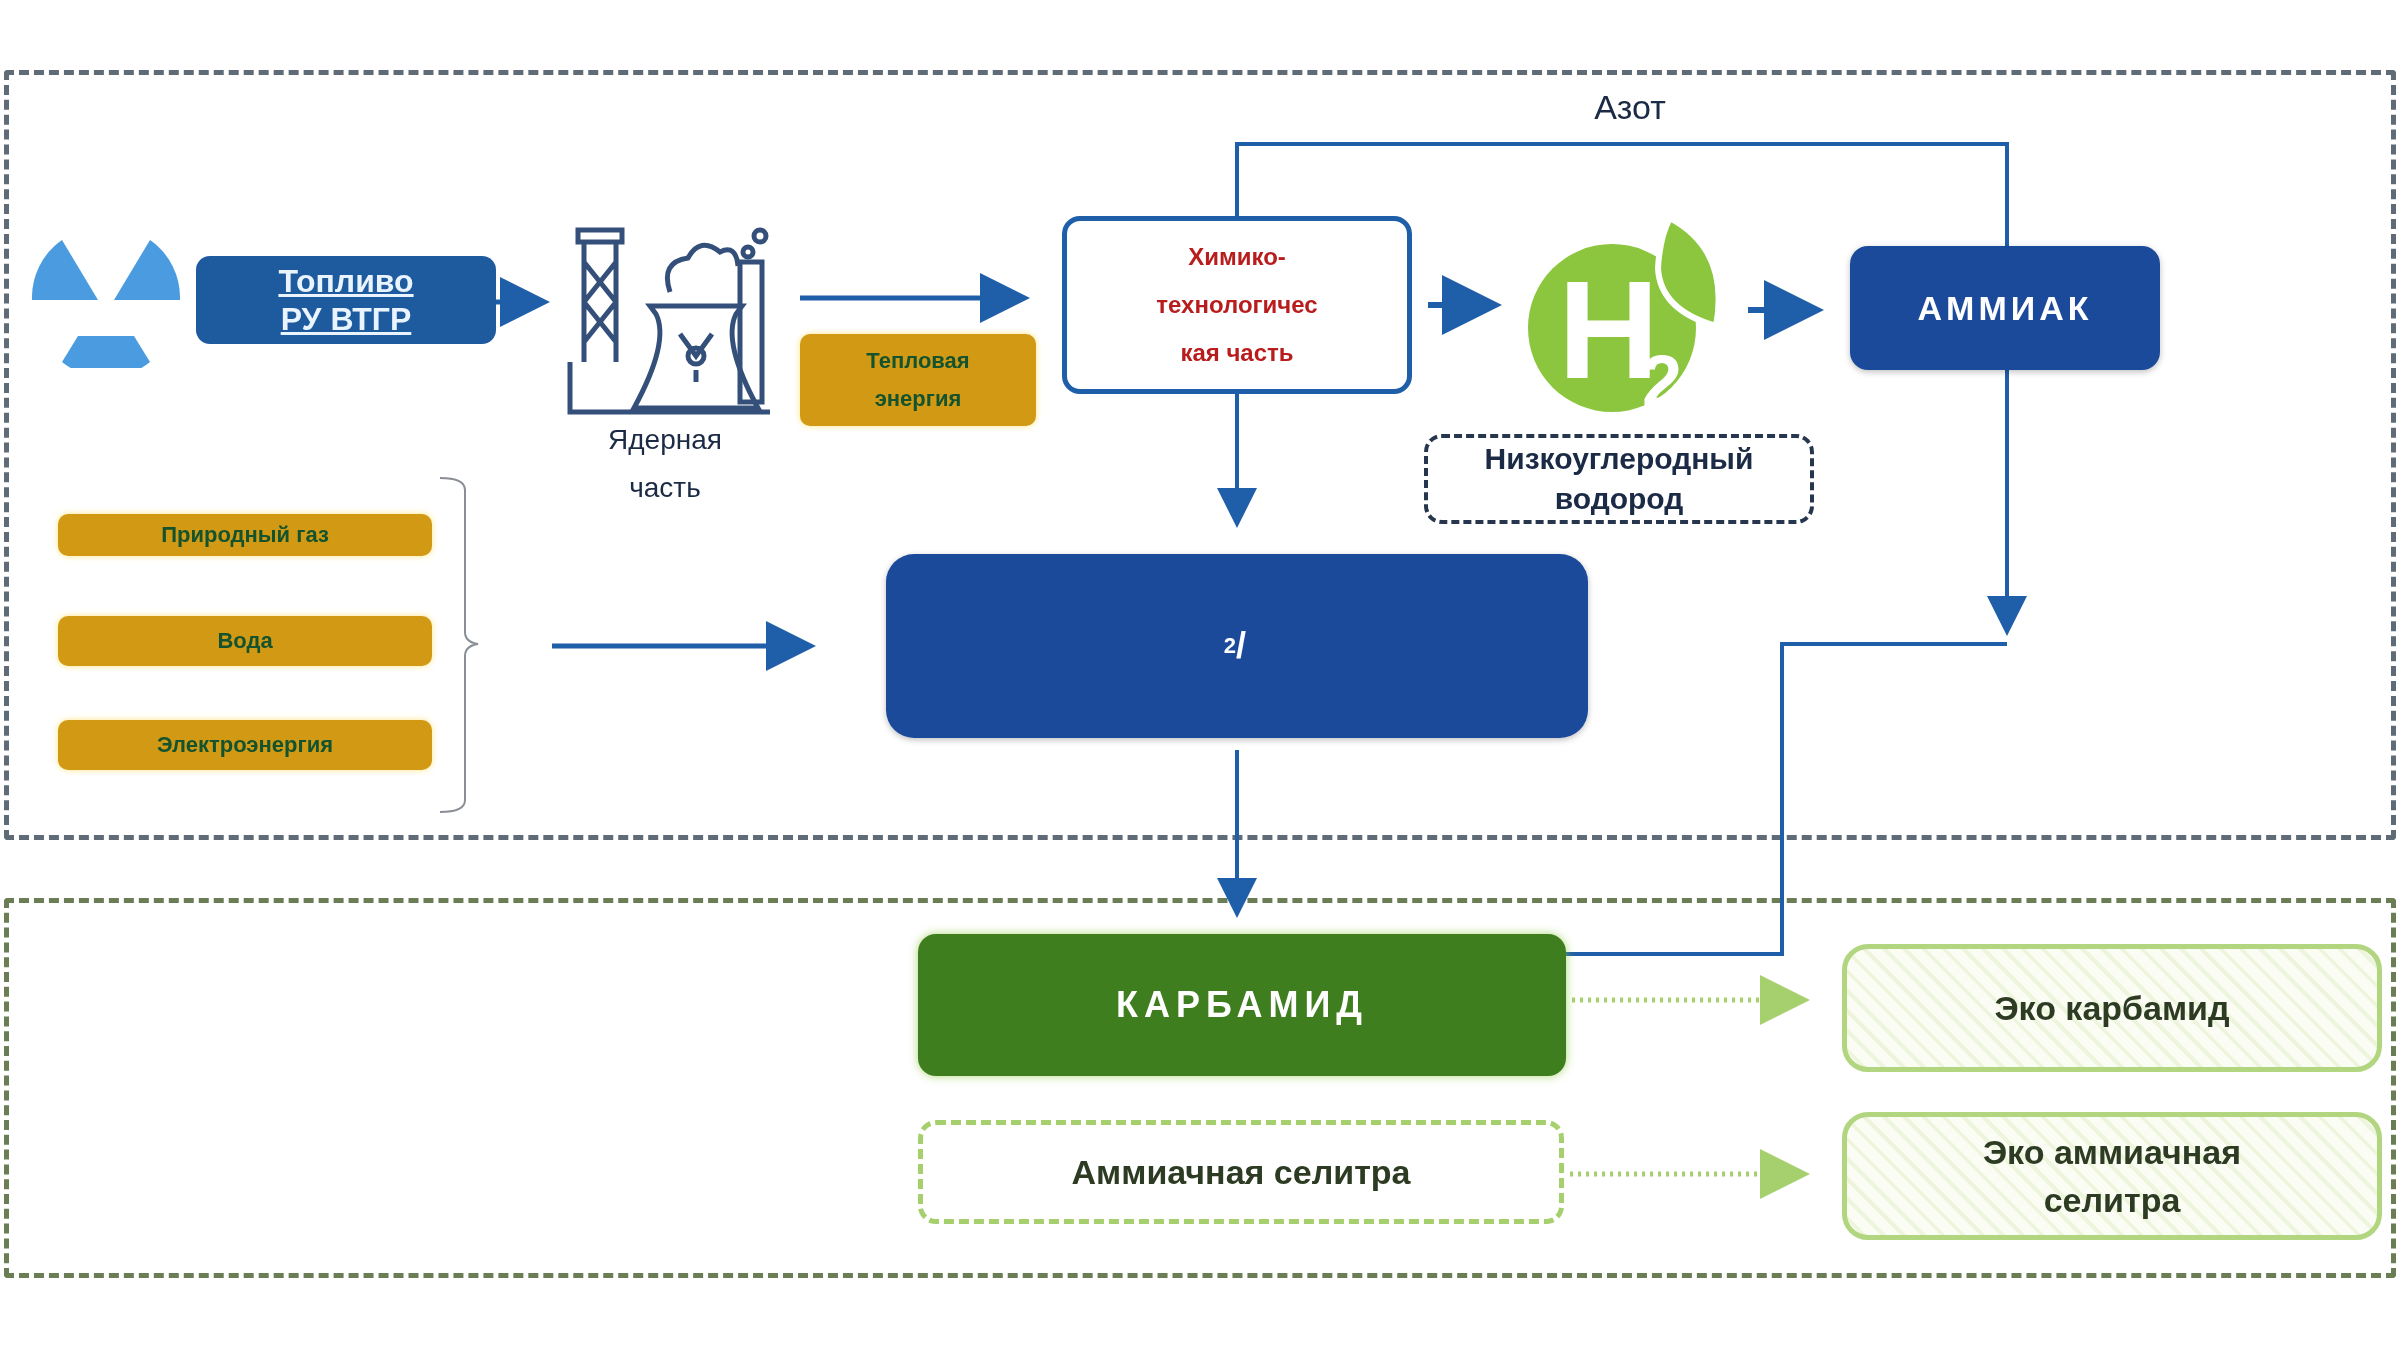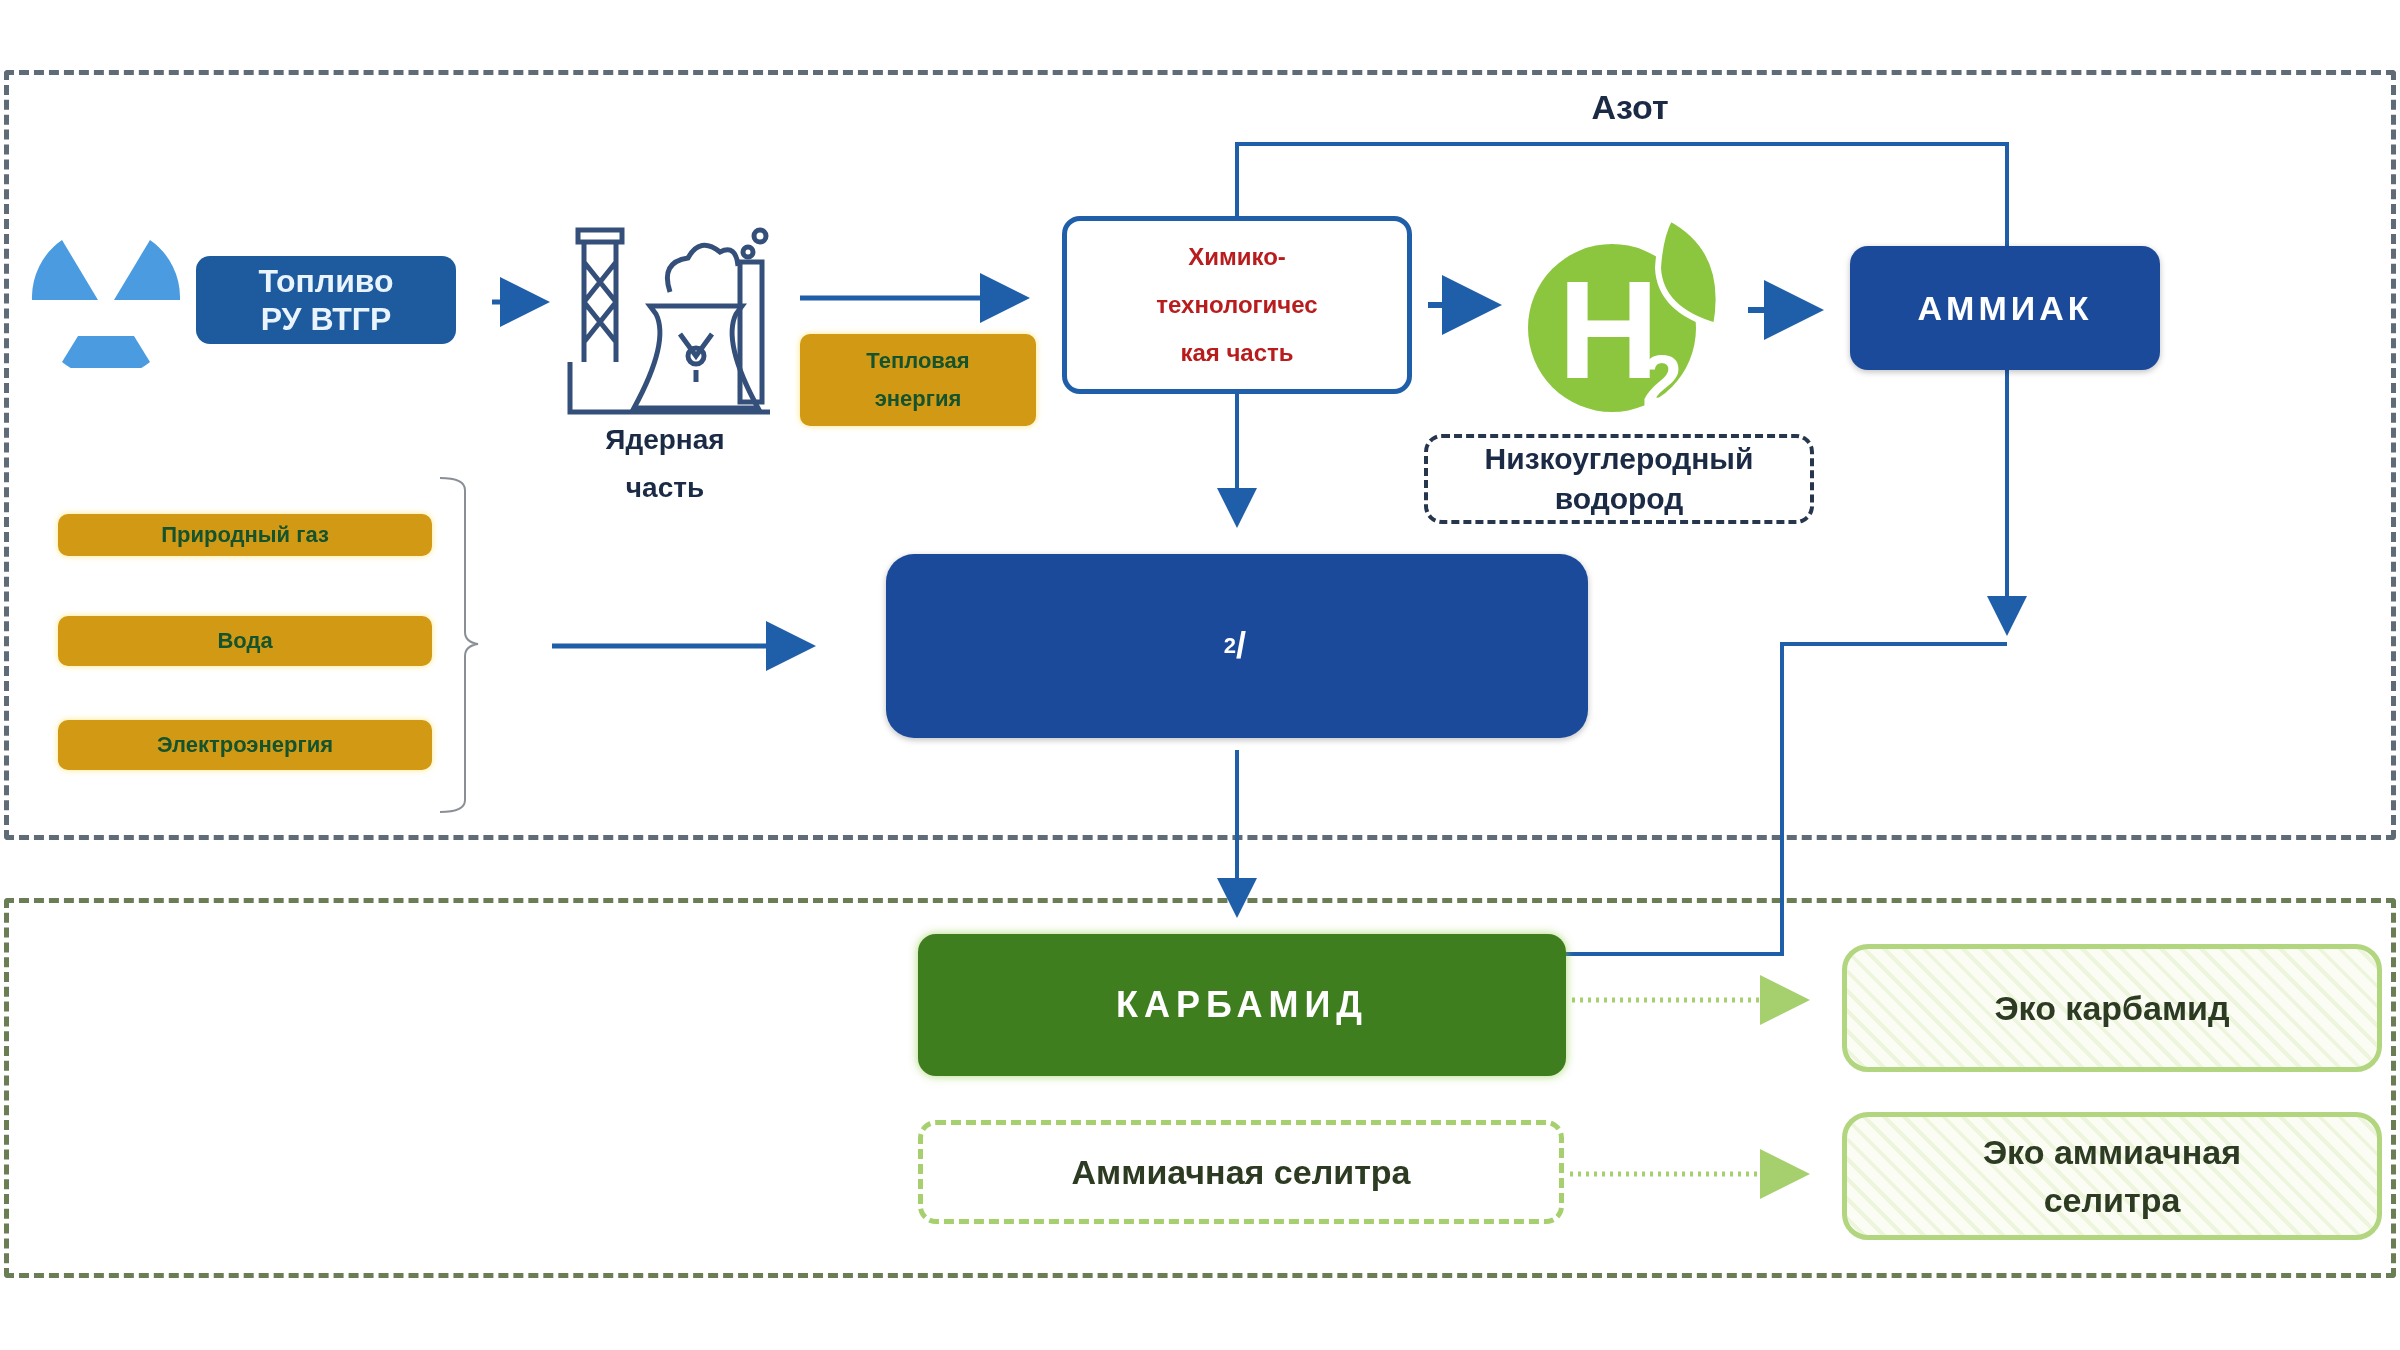--- a/index.html
+++ b/index.html
@@ -3,36 +3,36 @@
 <meta charset="utf-8">
 <style>
   html,body{margin:0;padding:0;background:#fff;}
   body{width:2400px;height:1350px;position:relative;overflow:hidden;font-family:"Liberation Sans",sans-serif;}
   .abs{position:absolute;box-sizing:border-box;}
   .region{position:absolute;box-sizing:border-box;}
   .region-top{left:4px;top:70px;width:2392px;height:770px;border:5px dashed #5f6b76;border-radius:4px;}
   .region-bottom{left:4px;top:898px;width:2392px;height:380px;border:5px dashed #6b7d55;border-radius:4px;}
   .box{position:absolute;box-sizing:border-box;display:flex;align-items:center;justify-content:center;text-align:center;font-weight:bold;}
   .navy{background:#1c4a9b;color:#fff;border-radius:22px;box-shadow:0 2px 6px rgba(0,0,0,0.25);}
-  .fuel{left:196px;top:256px;width:260px;height:88px;background:#1d5a9e;color:#eaf4ff;border-radius:14px;font-size:32px;line-height:38px;}
+  .fuel{left:196px;top:256px;width:300px;height:88px;background:#1d5a9e;color:#eaf4ff;border-radius:14px;font-size:32px;line-height:38px;text-decoration:underline;}
   .gold{background:#d29a14;color:#14532d;border-radius:10px;font-size:22px;box-shadow:0 0 6px rgba(255,220,80,0.7);}
   .heat{left:800px;top:334px;width:236px;height:92px;line-height:38px;}
   .in1{left:58px;top:514px;width:374px;height:42px;}
   .in2{left:58px;top:616px;width:374px;height:50px;}
   .in3{left:58px;top:720px;width:374px;height:50px;}
   .chem{left:1062px;top:216px;width:350px;height:178px;border:5px solid #1f5ea8;border-radius:18px;background:#fff;color:#b91c1c;font-size:24px;line-height:48px;}
   .ammiak{left:1850px;top:246px;width:310px;height:124px;font-size:34px;letter-spacing:4px;border-radius:18px;}
   .co2{left:886px;top:554px;width:702px;height:184px;font-size:36px;letter-spacing:4px;border-radius:28px;}
   .h2label{left:1424px;top:434px;width:390px;height:90px;border:4px dashed #26364d;border-radius:18px;color:#1b2a45;font-size:30px;line-height:40px;background:#fff;}
   .karb{left:918px;top:934px;width:648px;height:142px;background:#3f7e1f;color:#fff;border-radius:18px;font-size:36px;letter-spacing:6px;box-shadow:0 0 10px rgba(140,200,60,0.7);}
   .selitra{left:918px;top:1120px;width:646px;height:104px;border:5px dashed #a6cf6e;border-radius:18px;color:#2c3b22;font-size:34px;background:#fff;}
   .eco{background:repeating-linear-gradient(45deg,#fbfdf5 0 10px,#eef5dd 10px 14px);border:5px solid #b2d67f;border-radius:26px;color:#2c3b22;font-size:34px;line-height:48px;margin-left:14px;}
   .eco1{left:1828px;top:944px;width:540px;height:128px;}
   .eco2{left:1828px;top:1112px;width:540px;height:128px;}
-  .caption{position:absolute;font-weight:bold;color:#1b2a45;text-align:center;}
+  .caption{position:absolute;font-weight:normal;color:#1b2a45;text-align:center;}
   .nuclear-label{left:555px;top:416px;width:220px;font-size:28px;line-height:48px;}
   .azot{left:1560px;top:88px;width:140px;font-size:34px;}
   svg.lines{position:absolute;left:0;top:0;}
 </style>
 </head>
 <body>
 
 <div class="region region-top"></div>
 <div class="region region-bottom"></div>
 

